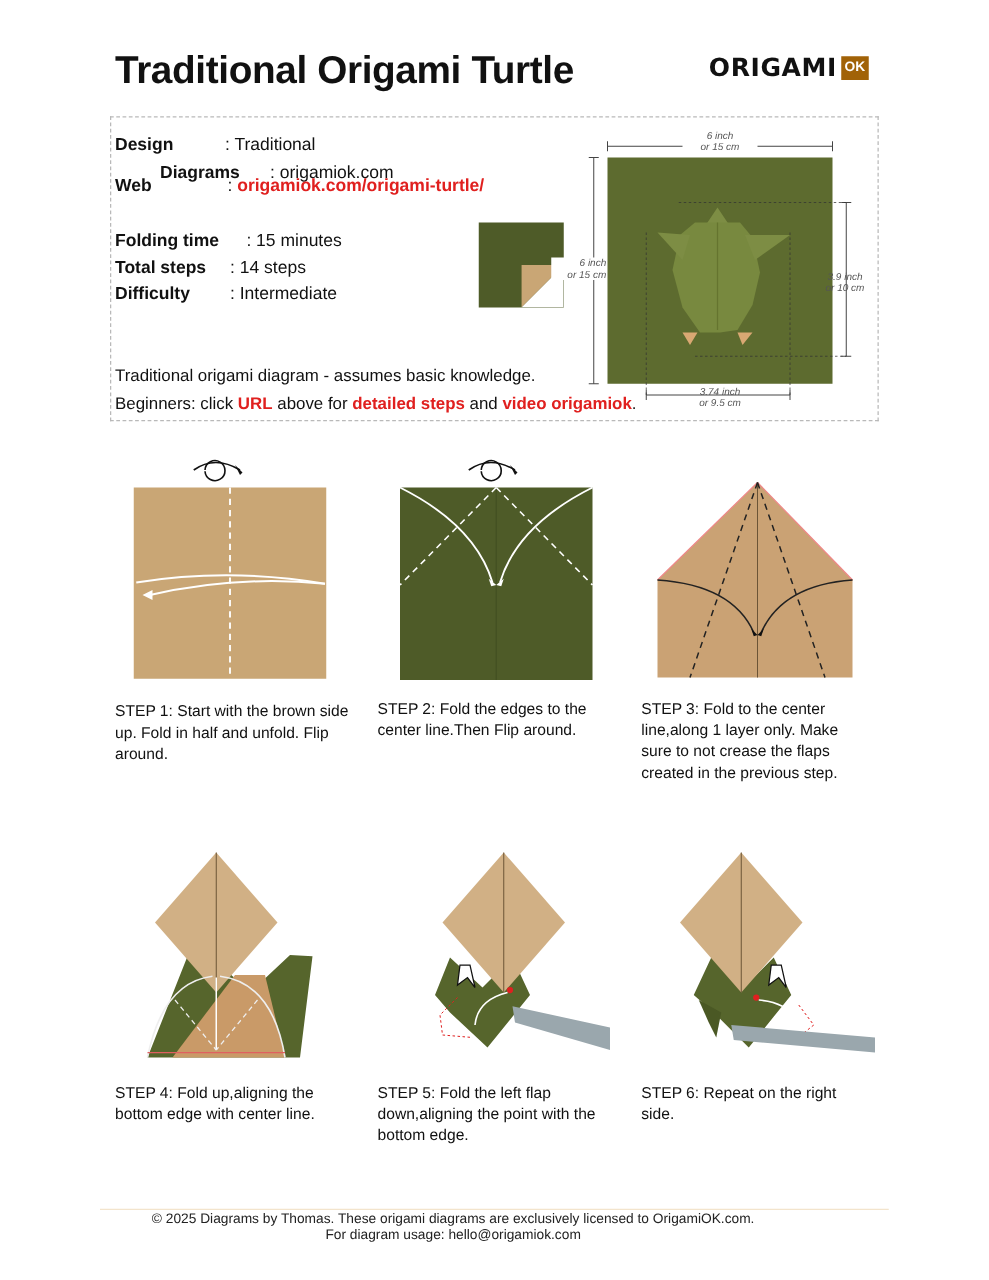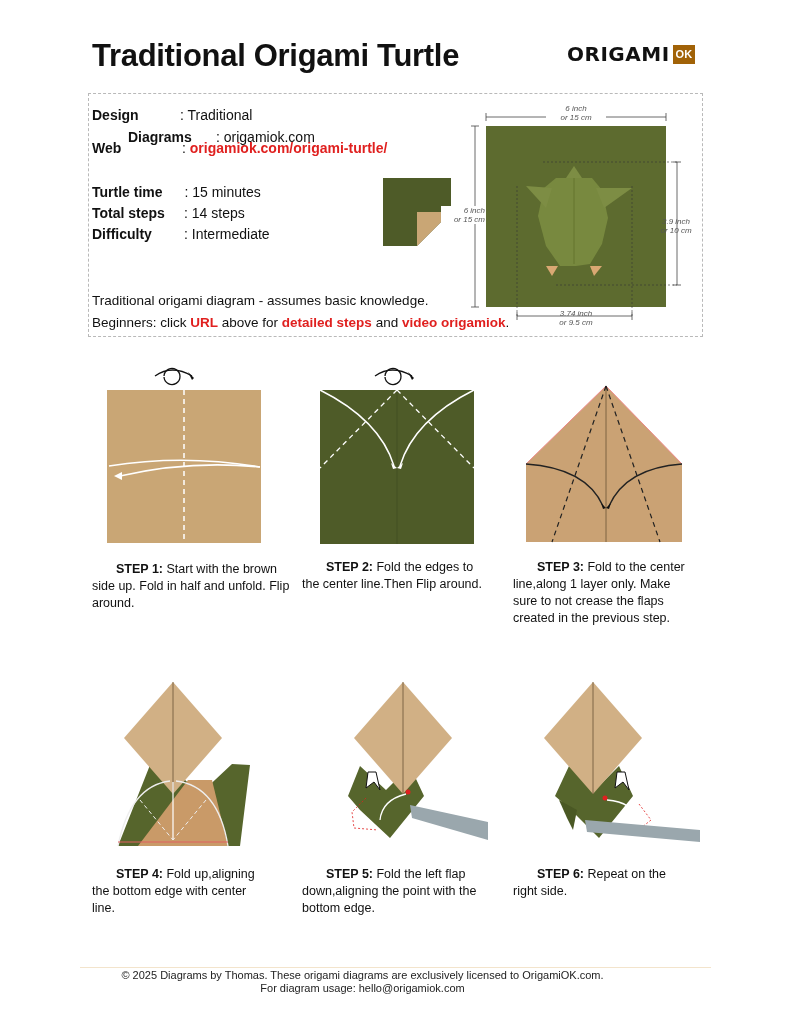--- a/index.html
+++ b/index.html
@@ -10,21 +10,21 @@
   .logo-text{font-family:"DejaVu Sans",sans-serif;font-weight:bold;font-size:20px;letter-spacing:0.5px;color:#111;}
   .logo-ok{background:#a16207;color:#fff;font-size:11px;font-weight:bold;padding:3px 3px;margin-left:3px;line-height:13px;}
   .infobox{left:88px;top:93px;width:615px;height:244px;border:1px dashed #b9b9b9;box-sizing:border-box;}
   .info-row{position:absolute;left:92px;font-size:14px;display:flex;}
   .info-label{font-weight:bold;}
   .red{color:#e0201f;font-weight:bold;}
   .small-square{left:383px;top:178px;width:68px;height:68px;background:#4e5b28;}
   .dim{font-size:8px;font-style:italic;color:#555;text-align:center;line-height:9px;}
   .photo{left:486px;top:126px;width:180px;height:181px;background:#5d6b2f;}
   .step-text{font-size:12.5px;line-height:17px;width:200px;}
-  .step-text b{font-weight:bold;margin-left:24px;}
+  .step-text b{font-weight:normal;}
   .footer-line{left:80px;top:967px;width:631px;height:1px;background:#f3e4cc;}
   .footer{left:0;width:725px;text-align:center;font-size:11px;color:#222;}
   svg{position:absolute;overflow:visible;}
 </style>
 </head>
 <body>
 
 <div class="abs title">Traditional Origami Turtle</div>
 <div class="abs logo">
   <span class="logo-text">ORIGAMI</span>
@@ -40,21 +40,21 @@
 <div class="info-row" style="top:129px;">
   <span class="info-label" style="width:88px;padding-left:36px;">Diagrams</span>
   <span>:  origamiok.com</span>
 </div>
 <div class="info-row" style="top:140px;">
   <span class="info-label" style="width:90px;">Web</span>
   <span style="white-space:pre;">: </span>
   <span class="red">origamiok.com/origami-turtle/</span>
 </div>
 <div class="info-row" style="top:184px;">
-  <span class="info-label">Turtle time</span>
+  <span class="info-label">Folding time</span>
   <span style="white-space:pre;padding-left:18px;"> : 15 minutes</span>
 </div>
 <div class="info-row" style="top:205px;">
   <span class="info-label" style="width:92px;">Total steps</span>
   <span>: 14 steps</span>
 </div>
 <div class="info-row" style="top:226px;justify-content:space-between;">
   <span class="info-label" style="width:92px;">Difficulty</span>
   <span>: Intermediate</span>
 </div>

